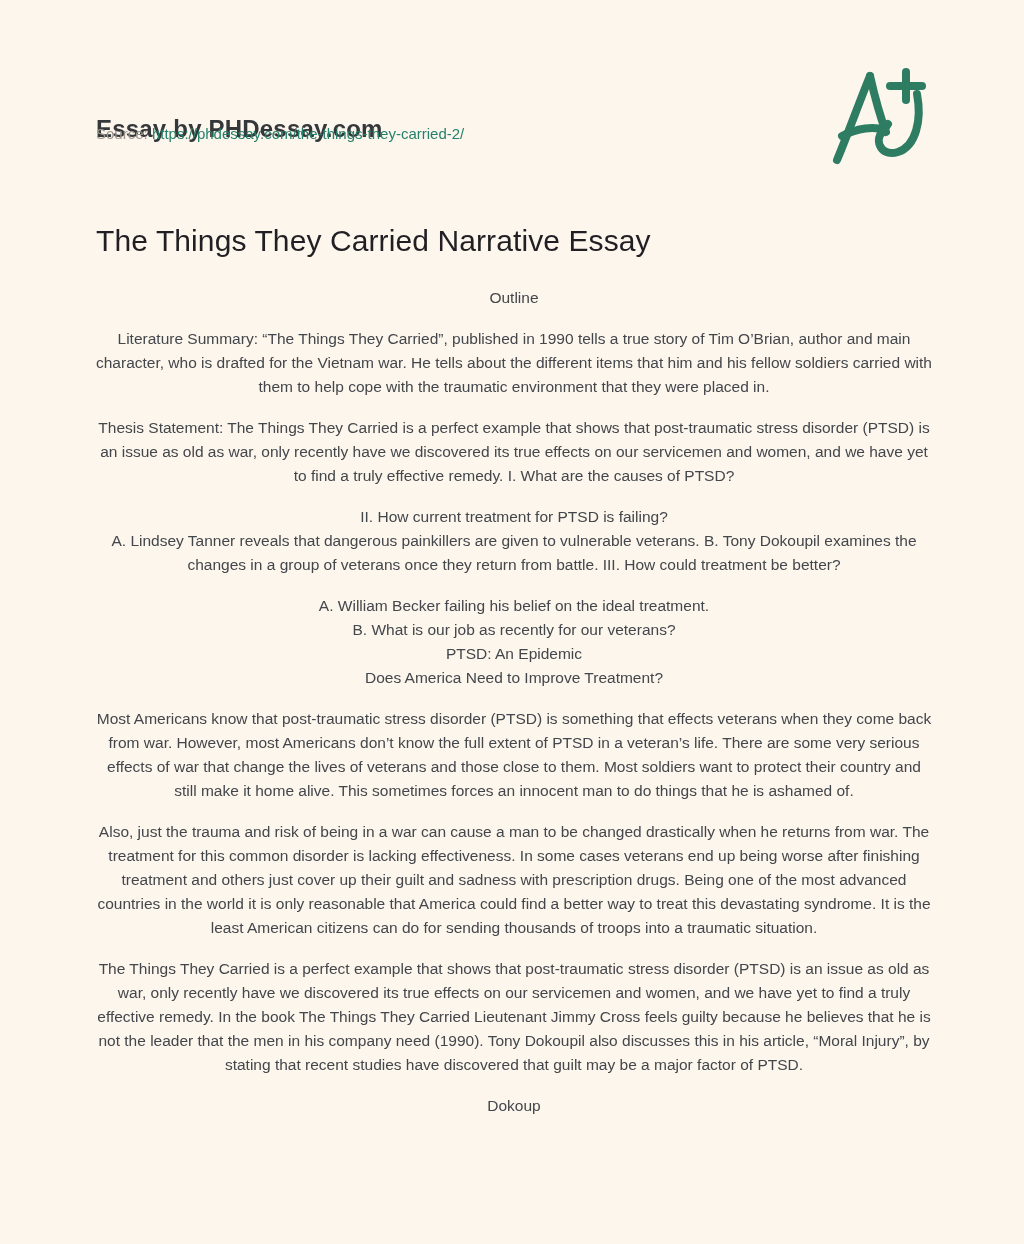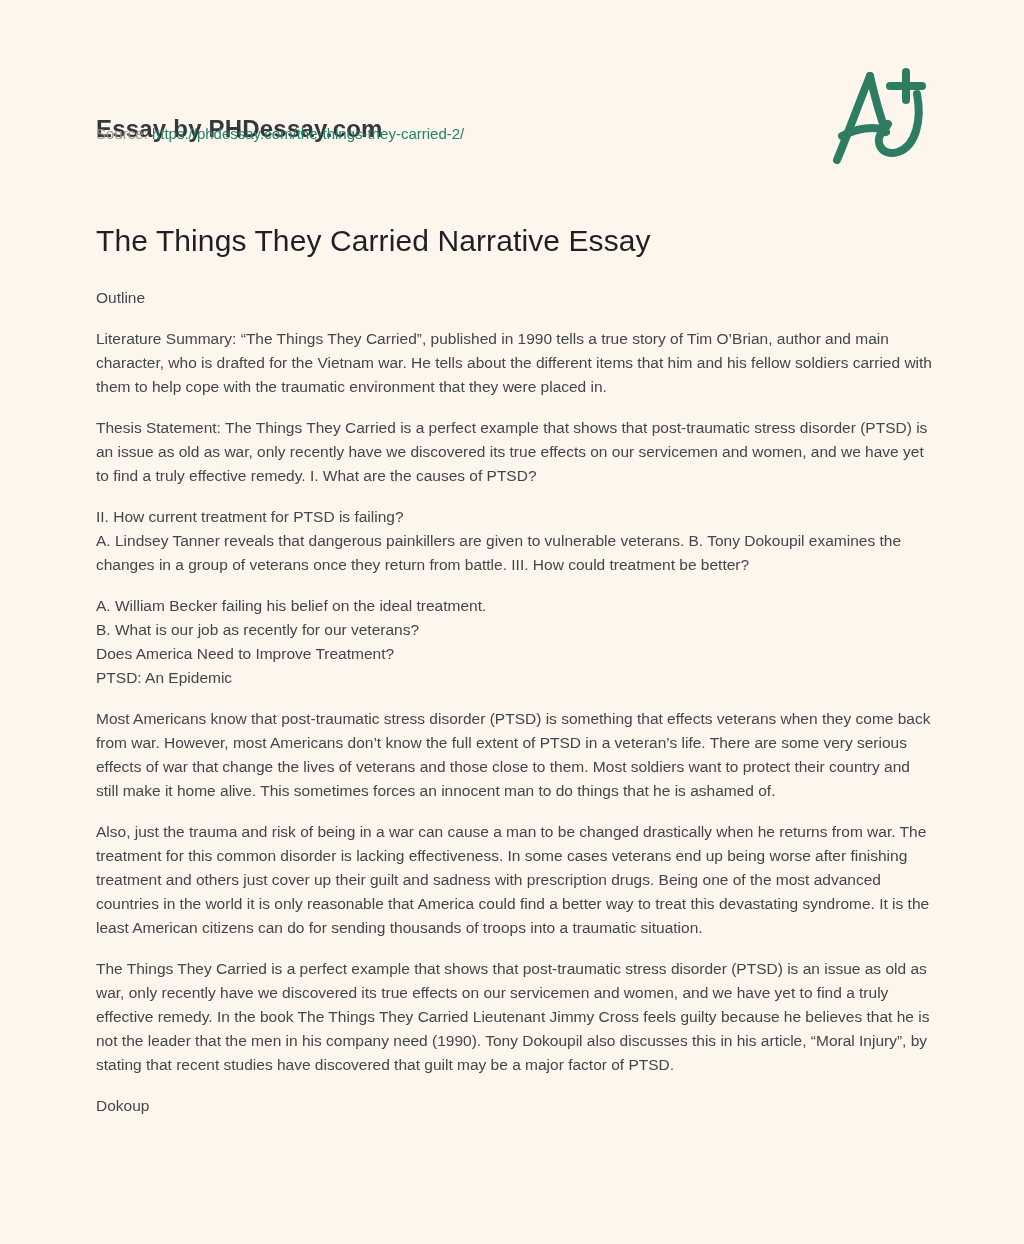--- a/index.html
+++ b/index.html
@@ -28,21 +28,21 @@
   .essay-title {
     position: absolute; left: 96px; top: 224px;
     font-size: 30px; font-weight: 400; color: #211f24;
     letter-spacing: 0.1px;
   }
 
   .article {
     position: absolute; left: 96px; top: 286px; width: 836px;
     font-size: 15.5px; line-height: 24px; color: #43464b;
   }
-  .article .block { margin-bottom: 17px; }
+  .article .block { margin-bottom: 17px; text-align: center; }
   .underlined { text-underline-offset: 3px; }
 </style>
 </head>
 <body>
 
 <div class="page">
 
   <div class="site-header">
     <div class="site-title">Essay by PHDessay.com</div>
   </div>
@@ -82,22 +82,22 @@
     <p class="block"><span>Thesis Statement: </span><span class="underlined">The Things They Carried</span><span> is a perfect example that shows that post-traumatic stress disorder (PTSD) is an issue as old as war, only recently have we discovered its true effects on our servicemen and women, and we have yet to find a truly effective remedy. I. What are the causes of PTSD?</span></p>
 
     <div class="block">
       <div>II. How current treatment for PTSD is failing?</div>
       <div>A. Lindsey Tanner reveals that dangerous painkillers are given to vulnerable veterans. B. Tony Dokoupil examines the changes in a group of veterans once they return from battle. III. How could treatment be better?</div>
     </div>
 
     <div class="block">
       <div>A. William Becker failing his belief on the ideal treatment.</div>
       <div>B. What is our job as recently for our veterans?</div>
+      <div>PTSD: An Epidemic</div>
       <div>Does America Need to Improve Treatment?</div>
-      <div>PTSD: An Epidemic</div>
     </div>
 
     <p class="block">Most Americans know that post-traumatic stress disorder (PTSD) is something that effects veterans when they come back from war. However, most Americans don’t know the full extent of PTSD in a veteran’s life. There are some very serious effects of war that change the lives of veterans and those close to them. Most soldiers want to protect their country and still make it home alive. This sometimes forces an innocent man to do things that he is ashamed of.</p>
 
     <p class="block">Also, just the trauma and risk of being in a war can cause a man to be changed drastically when he returns from war. The treatment for this common disorder is lacking effectiveness. In some cases veterans end up being worse after finishing treatment and others just cover up their guilt and sadness with prescription drugs. Being one of the most advanced countries in the world it is only reasonable that America could find a better way to treat this devastating syndrome. It is the least American citizens can do for sending thousands of troops into a traumatic situation.</p>
 
     <p class="block">The Things They Carried is a perfect example that shows that post-traumatic stress disorder (PTSD) is an issue as old as war, only recently have we discovered its true effects on our servicemen and women, and we have yet to find a truly effective remedy. In the book The Things They Carried Lieutenant Jimmy Cross feels guilty because he believes that he is not the leader that the men in his company need (1990). Tony Dokoupil also discusses this in his article, “Moral Injury”, by stating that recent studies have discovered that guilt may be a major factor of PTSD.</p>
 
     <p class="block">Dokoup</p>
 

